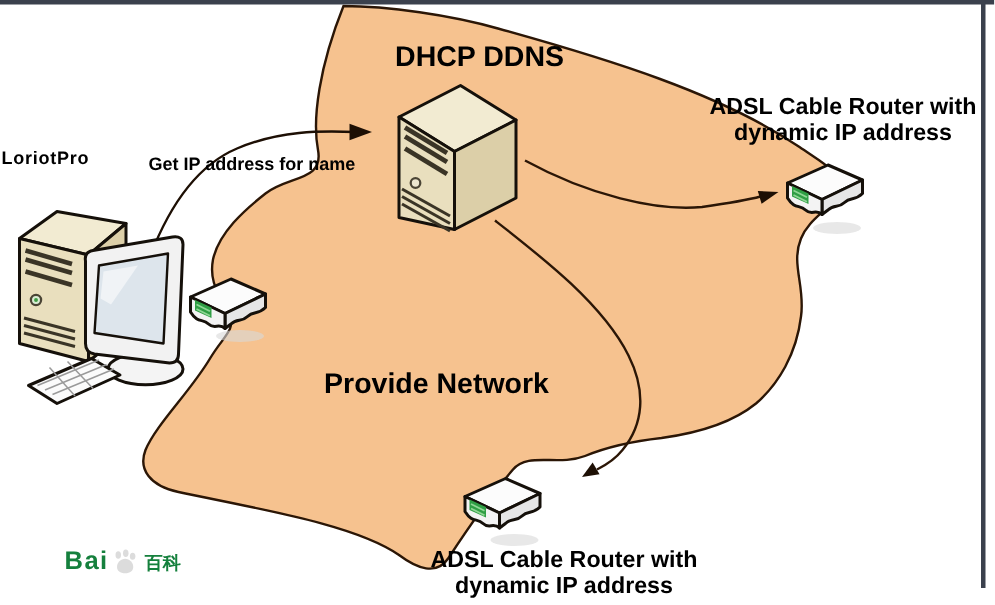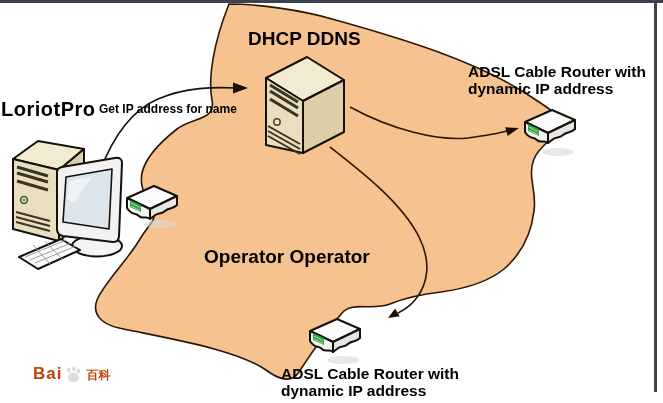--- a/index.html
+++ b/index.html
@@ -2,33 +2,33 @@
 <html><head>
 <meta charset="utf-8">
 <style>
   html,body{margin:0;padding:0;background:#fff;}
   #stage{
     position:relative;width:663px;height:403px;background:#ffffff;overflow:hidden;
     font-family:"Liberation Sans", sans-serif;
   }
   #scene{position:absolute;left:0;top:0;width:663px;height:403px;}
   .lbl{position:absolute;color:#000;font-weight:bold;line-height:1.08;white-space:pre;}
-  .lbl.center{text-align:left;white-space:normal;}
-  #lbl-loriotpro{left:1px;top:99px;font-size:20px;letter-spacing:0.5px;}
+  .lbl.center{text-align:center;white-space:normal;}
+  #lbl-loriotpro{left:1px;top:99px;font-size:12px;letter-spacing:0.5px;}
   #lbl-getip{left:99px;top:103px;font-size:12px;}
-  #lbl-dhcp{left:248px;top:29px;width:128px;font-size:19px;text-align:left;}
+  #lbl-dhcp{left:248px;top:29px;width:128px;font-size:19px;text-align:right;}
   #lbl-adsl-top{left:468px;top:63px;width:188px;font-size:15.5px;line-height:17px;}
   #lbl-provide{left:352px;top:145px;width:136px;font-size:12px;line-height:19px;}
   #lbl-operator{left:204px;top:247px;width:174px;font-size:19px;}
   #lbl-adsl-bottom{left:281px;top:365px;width:190px;font-size:15.5px;line-height:17px;}
   #frame-top{position:absolute;left:0;top:0;width:663px;height:3px;background:#3B414D;}
   #frame-right{position:absolute;left:654px;top:0;width:3px;height:392px;background:#3B414D;}
   #watermark{
-    position:absolute;left:33px;top:364px;display:flex;align-items:flex-end;
-    color:#c2410c;font-weight:bold;user-select:none;
+    position:absolute;left:43px;top:364px;display:flex;align-items:flex-end;
+    color:#15803d;font-weight:bold;user-select:none;
   }
   #watermark .wm-lat{font-size:17px;letter-spacing:1px;}
   #watermark .wm-cjk{font-size:12px;margin-left:2px;}
   #watermark svg{margin:0 1px -1px 1px;}
 </style>
 </head>
 <body>
 
 <div id="stage">
 
@@ -149,21 +149,21 @@
   <div class="lbl" id="lbl-dhcp">DHCP DDNS</div>
 
   <div class="lbl center" id="lbl-adsl-top">
     <div>ADSL Cable Router with</div>
     <div>dynamic IP address</div>
   </div>
 
   <div class="lbl center" id="lbl-provide">
   </div>
 
-  <div class="lbl center" id="lbl-operator">Operator Operator</div>
+  <div class="lbl center" id="lbl-operator">Provide Network</div>
 
   <div class="lbl center" id="lbl-adsl-bottom">
     <div>ADSL Cable Router with</div>
     <div>dynamic IP address</div>
   </div>
 
   <div id="watermark">
     <span class="wm-lat">Bai</span>
     <svg width="20" height="20" viewBox="0 0 24 24">
       <g fill="#dcdcdc">

